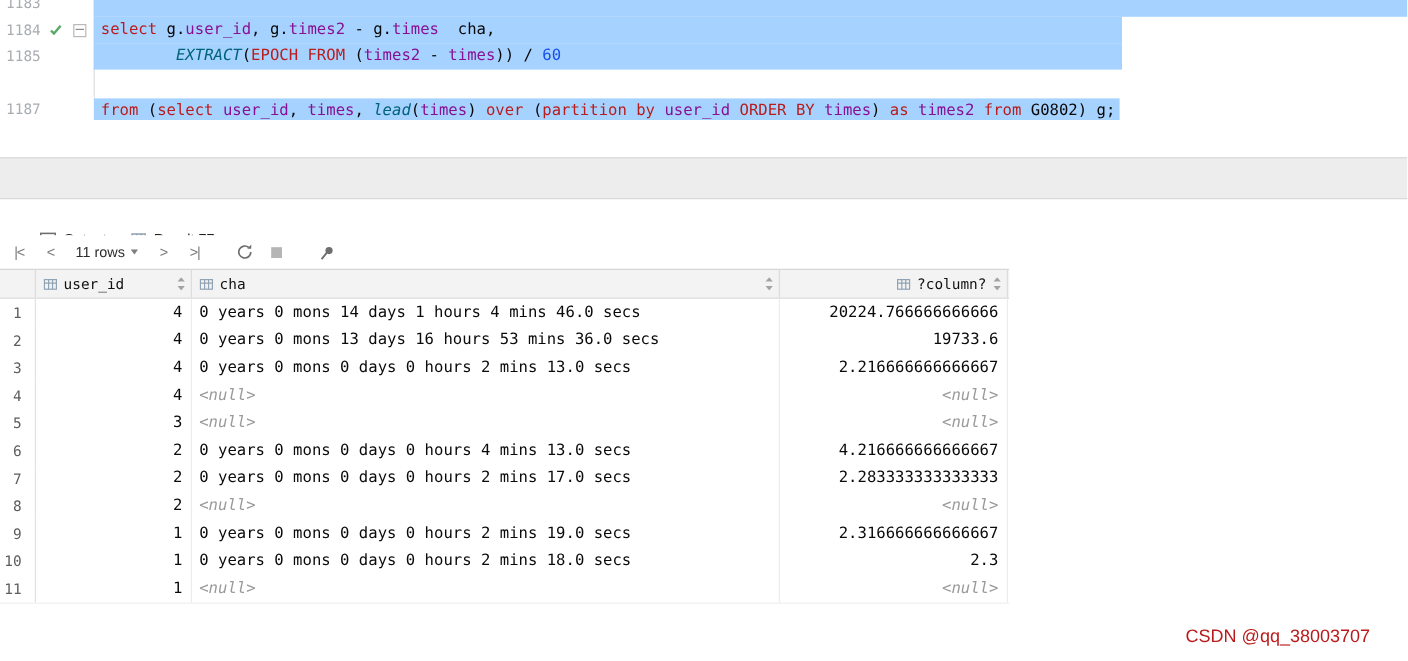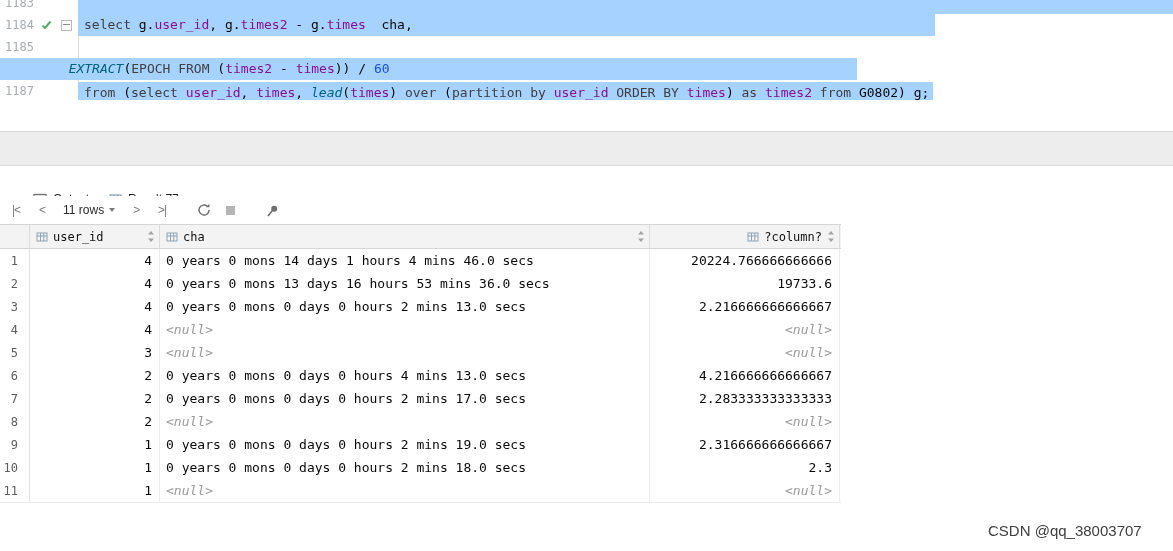--- a/index.html
+++ b/index.html
@@ -15,21 +15,21 @@
   .gut-ico{width:24px;height:22px;display:flex;align-items:center;justify-content:center;}
   .fold-slot{width:16px;height:22px;display:flex;align-items:center;justify-content:center;}
   .fold-box{width:9px;height:9px;border:1px solid #b9b9b9;background:#fff;position:relative;}
   .fold-box::after{content:"";position:absolute;left:1px;right:1px;top:3px;height:1px;background:#8d8d8d;}
   .codeln{position:relative;flex:1;height:22px;font:13px "DejaVu Sans Mono",monospace;line-height:22px;white-space:pre;}
   .sel{position:absolute;top:0;left:0;height:100%;background:#a6d2ff;}
   .sel-full{width:100%;}
   .sel-mid{width:857px;}
   .sel-end{width:calc(108ch + 10px);}
   .code-text{position:relative;padding-left:6px;}
-  .tok-kw{color:#404040;}
+  .tok-kw{color:#b91c1c;}
   .tok-pl{color:#080808;}
   .tok-fd{color:#871094;}
   .tok-fn{color:#00627a;font-style:italic;}
   .tok-num{color:#1750eb;}
   .tok-tbl{color:#080808;}
 
   
   .band{position:absolute;top:131px;left:0;width:100%;height:35px;background:#ededed;
         border-top:1px solid #d9d9d9;border-bottom:1px solid #d9d9d9;box-sizing:border-box;}
 
@@ -66,21 +66,21 @@
   .g-row{display:flex;height:23px;background:#fff;}
   .g-c{box-sizing:border-box;border-right:1px solid #ececec;display:flex;align-items:center;
        font-size:13px;color:#0a0a0a;white-space:pre;overflow:hidden;}
   .g-row .c-num{justify-content:flex-end;padding-right:11px;color:#5d5d5d;font-size:12px;border-right:1px solid #e2e2e2;}
   .g-row .c-user{justify-content:flex-end;padding-right:7px;}
   .g-row .c-cha{padding-left:6px;}
   .g-row .c-qcol{justify-content:flex-end;padding-right:7px;}
   .null-val{color:#9a9a9a;font-style:italic;}
 
   
-  .watermark{position:absolute;top:522px;left:988px;font-size:15px;color:#404040;}
+  .watermark{position:absolute;top:522px;left:988px;font-size:15px;color:#b91c1c;}
 </style>
 </head>
 <body>
 
 <div class="app">
 
   <div class="editor" id="editor">
     <div class="gutline"></div>
   <div class="ed-line" style="top: -8px;">
         <div class="gut">
@@ -97,21 +97,21 @@
             <svg width="11" height="10" viewBox="0 0 11 10">
               <path d="M1.5 5.5 L4 8 L9.5 1.5" stroke="#59A869" stroke-width="2" fill="none"></path>
             </svg>
           </span>
           <span class="fold-slot">
             <span class="fold-box"></span>
           </span>
         </div>
         <div class="codeln"><div class="sel sel-mid"></div><span class="code-text"><span class="tok-kw">select</span><span class="tok-pl"> g.</span><span class="tok-fd">user_id</span><span class="tok-pl">, g.</span><span class="tok-fd">times2</span><span class="tok-pl"> - g.</span><span class="tok-fd">times</span><span class="tok-pl">  cha,</span></span></div>
       </div>
-      <div class="ed-line" style="top: 36px; flex-direction: column;">
+      <div class="ed-line" style="top: 36px;">
         <div class="gut">
           <span class="ln">1185</span>
           <span class="gut-ico"></span>
           <span class="fold-slot"></span>
         </div>
         <div class="codeln"><div class="sel sel-mid"></div><span class="code-text"><span class="tok-pl">        </span><span class="tok-fn">EXTRACT</span><span class="tok-pl">(</span><span class="tok-kw">EPOCH FROM</span><span class="tok-pl"> (</span><span class="tok-fd">times2</span><span class="tok-pl"> - </span><span class="tok-fd">times</span><span class="tok-pl">)) / </span><span class="tok-num">60</span></span></div>
       </div>
       <div class="ed-line" style="top: 58px; margin-top: 24px;">
         <div class="gut">
           <span class="ln">1186</span>

